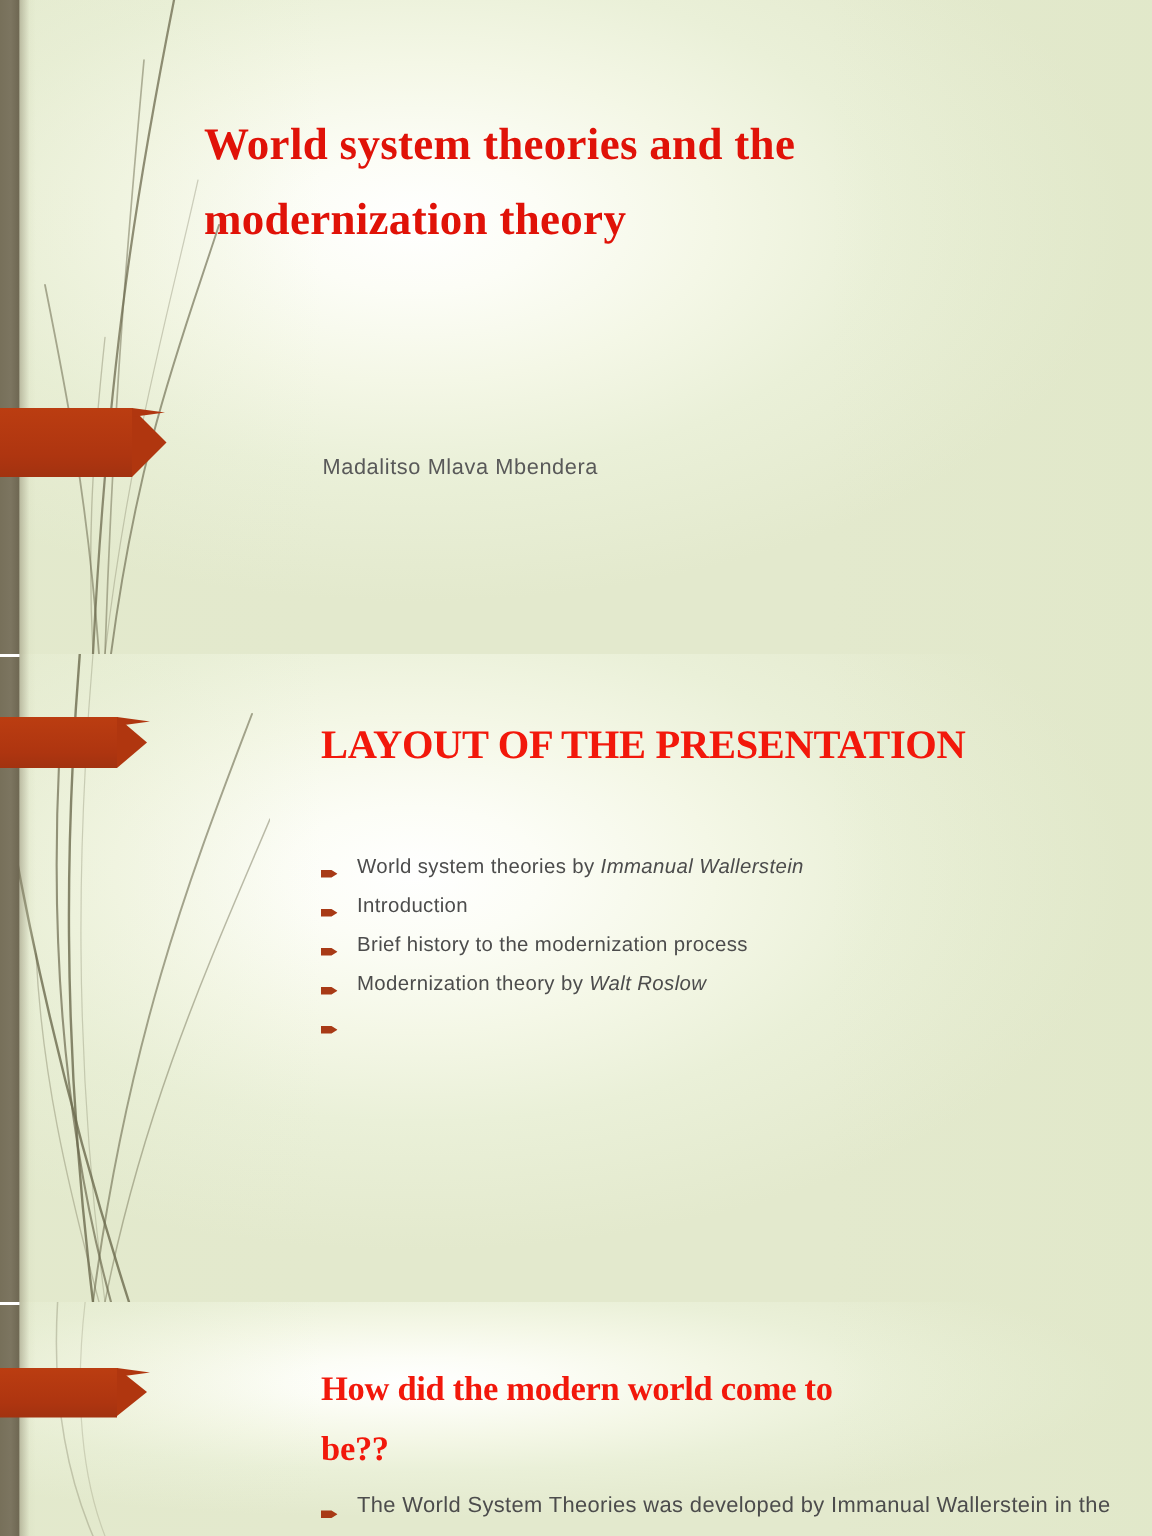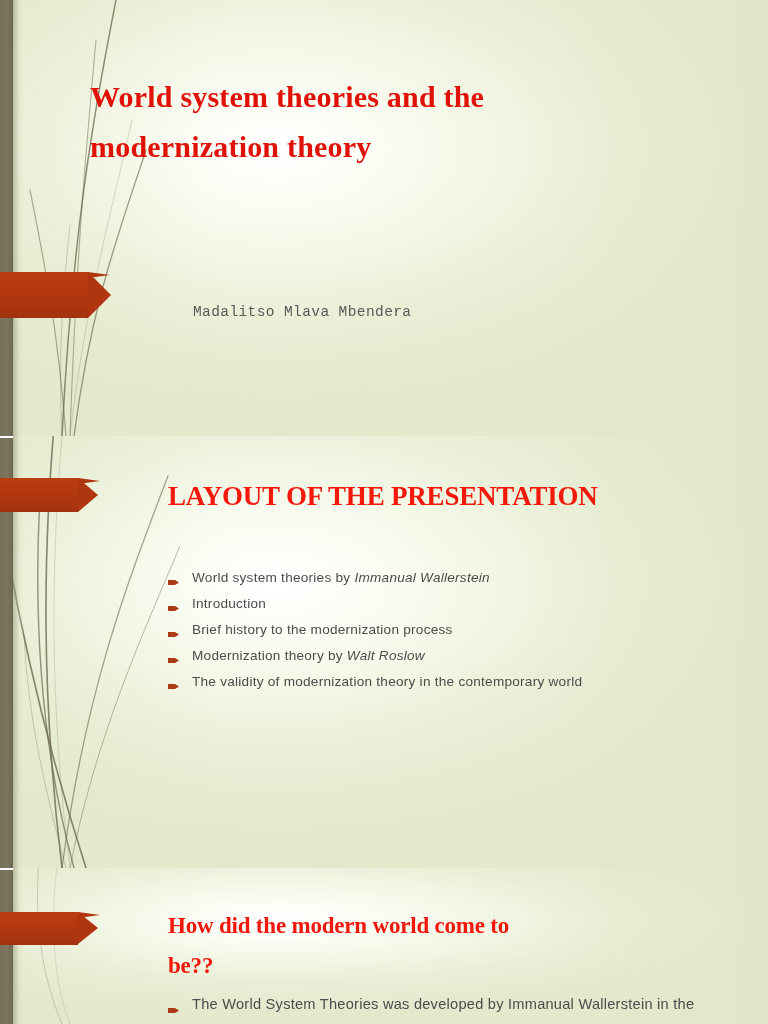--- a/index.html
+++ b/index.html
@@ -96,20 +96,21 @@
     width:0; height:0;
     border-top: solid transparent;
     border-bottom: solid transparent;
     border-left: 22px solid #b0360f;
   }
 
   
   .content {
     position: absolute;
     z-index: 6;
+    padding-left: 46px;
   }
 
   
   .title-serif {
     color: #e01208;
     font-family: "Liberation Serif", "DejaVu Serif", serif;
     font-weight: bold;
     font-size: 30px;
     line-height: 50px;
     letter-spacing: 0.2px;
@@ -117,24 +118,23 @@
   .title-sans {
     color: #f2180b;
     font-family: Liberation Serif, serif;
     font-weight: bold;
     font-size: 27px;
     letter-spacing: -0.2px;
     line-height: 42px;
   }
   .subtitle {
     color: #595959;
-    font-family: Liberation Mono, monospace;
+    font-family: Liberation Sans, sans-serif;
     font-size: 14.5px;
     letter-spacing: 0.4px;
-    margin-left: 24px;
   }
 
   
   ul.bullets {
     list-style: none;
     margin: 0;
     padding: 0;
   }
   ul.bullets li {
     position: relative;
@@ -258,21 +258,20 @@
               </svg>
           </span>
           <span>Modernization theory by </span><em>Walt Roslow</em>
         </li>
         <li>
           <span class="bullet-mark">
             <svg width="11" height="7" viewBox="0 0 11 7">
                 <path d="M0 1 L7 1 L11 3.5 L7 6 L0 6 Z" fill="#a83a16"></path>
               </svg>
           </span>
-          <span>The validity of modernization theory in the contemporary world</span>
         </li>
       </ul>
     </div>
   </section>
 
   <section class="slide" id="slide3">
 
     <svg class="grass" viewBox="0 0 180 156" preserveAspectRatio="none">
       <g fill="none" stroke="#6c6a4e" stroke-linecap="round">
         <path d="M40 -20 C 34 40, 38 100, 62 156" stroke-width="1.0" opacity="0.3"></path>

